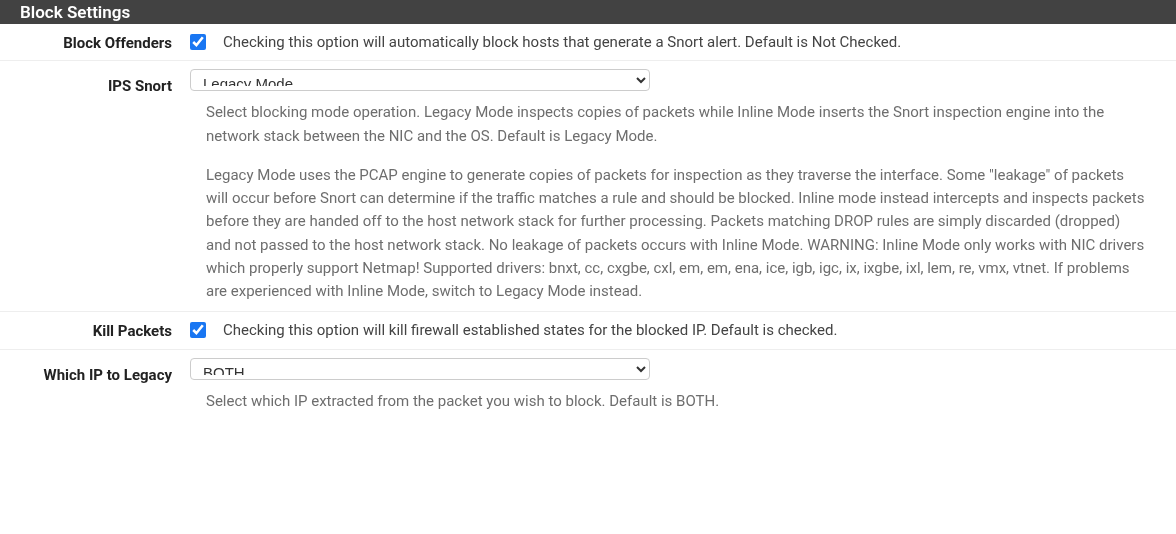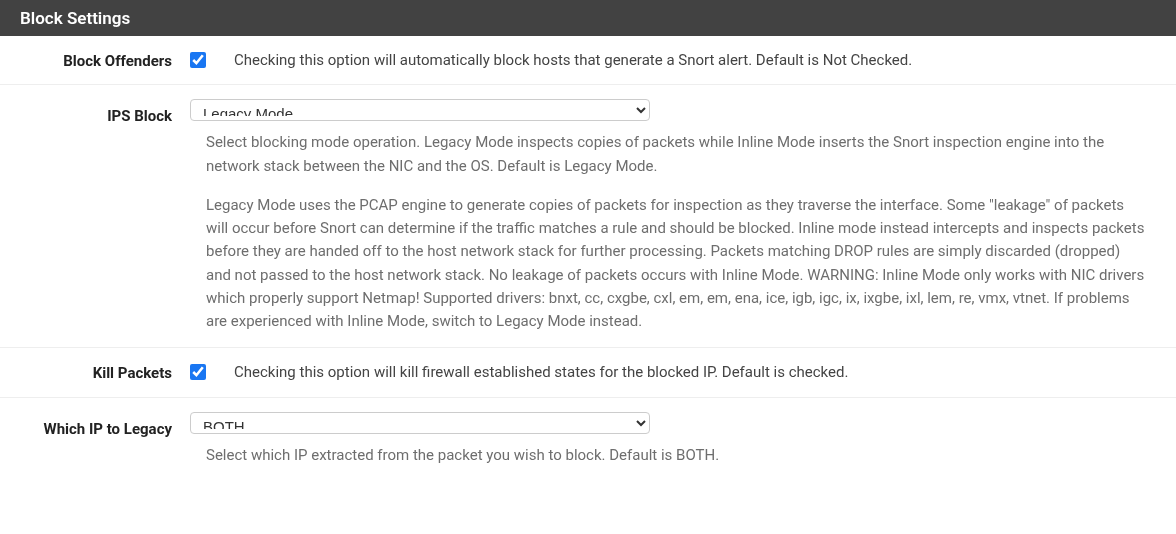--- a/index.html
+++ b/index.html
@@ -9,27 +9,27 @@
     }
     body {
       font-family: -apple-system, BlinkMacSystemFont, "Segoe UI", Roboto, "Helvetica Neue", Arial, sans-serif;
       font-size: 15px;
       color: #333;
       background: #fff;
     }
     .panel-header {
       background: #424242;
       color: #fff;
-      padding: 8px 20px;
+      padding: 2px 20px;
       font-size: 17px;
       font-weight: 600;
     }
     .form-row {
       display: flex;
-      padding: 14px 0;
+      padding: 8px 0;
       border-bottom: 1px solid #eee;
     }
     .form-row.noborder {
       border-bottom: none;
     }
     .label-col {
       width: 190px;
       flex-shrink: 0;
       text-align: right;
       padding-right: 18px;
@@ -40,21 +40,21 @@
     .label-col.forselect {
       padding-top: 8px;
     }
     .control-col {
       flex: 1;
       padding-right: 30px;
     }
     .inline-check {
       display: flex;
       align-items: flex-start;
-      gap: 28px;
+      gap: 17px;
     }
     .checkbox {
       width: 16px;
       height: 16px;
       accent-color: #1976f2;
       margin-top: 2px;
       flex-shrink: 0;
     }
     .desc-text {
       color: #444;
@@ -93,21 +93,21 @@
   <div class="label-col">Block Offenders</div>
   <div class="control-col">
     <div class="inline-check">
       <input type="checkbox" class="checkbox" checked="" style="">
       <span class="desc-text">Checking this option will automatically block hosts that generate a Snort alert. Default is Not Checked.</span>
     </div>
   </div>
 </div>
 
 <div class="form-row">
-  <div class="label-col forselect">IPS Block</div>
+  <div class="label-col forselect">IPS Snort</div>
   <div class="control-col">
     <select class="form-select">
       <option>Legacy Mode</option>
     </select>
     <div class="help-text">Select blocking mode operation. Legacy Mode inspects copies of packets while Inline Mode inserts the Snort inspection engine into the network stack between the NIC and the OS. Default is Legacy Mode.</div>
     <div class="help-text">Legacy Mode uses the PCAP engine to generate copies of packets for inspection as they traverse the interface. Some "leakage" of packets will occur before Snort can determine if the traffic matches a rule and should be blocked. Inline mode instead intercepts and inspects packets before they are handed off to the host network stack for further processing. Packets matching DROP rules are simply discarded (dropped) and not passed to the host network stack. No leakage of packets occurs with Inline Mode. WARNING: Inline Mode only works with NIC drivers which properly support Netmap! Supported drivers: bnxt, cc, cxgbe, cxl, em, em, ena, ice, igb, igc, ix, ixgbe, ixl, lem, re, vmx, vtnet. If problems are experienced with Inline Mode, switch to Legacy Mode instead.</div>
   </div>
 </div>
 
 <div class="form-row">

